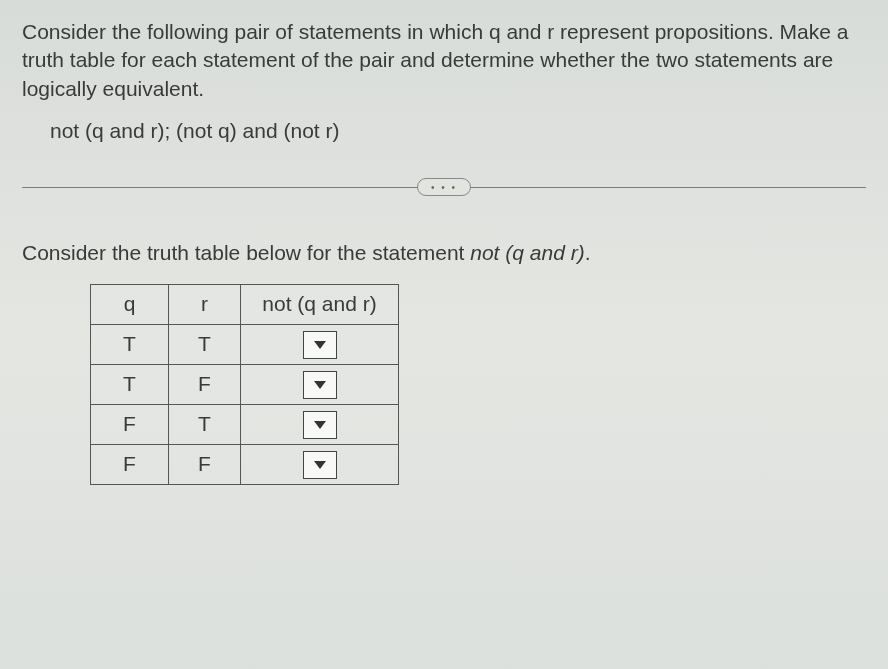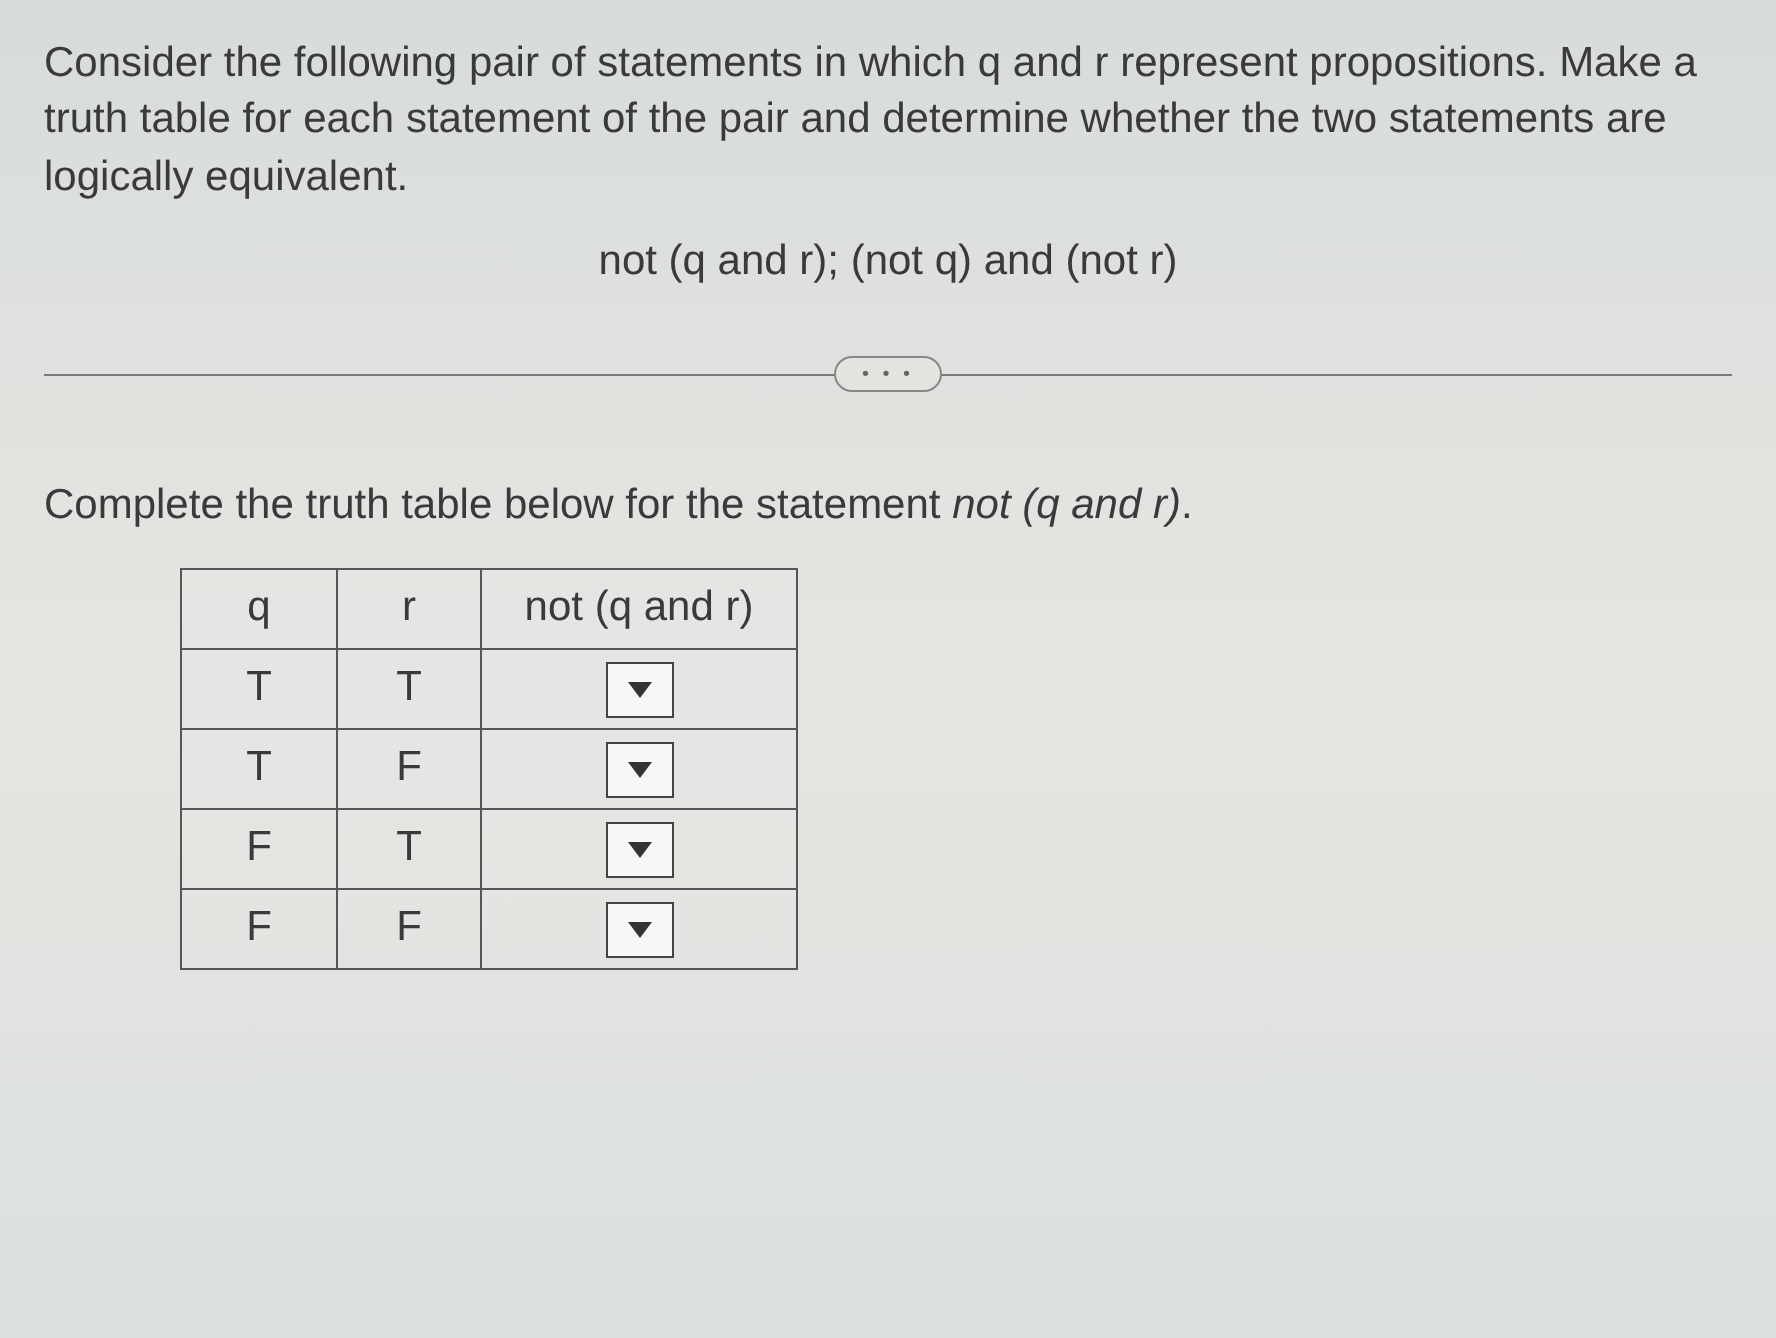--- a/index.html
+++ b/index.html
@@ -16,22 +16,22 @@
       color: #3a3a3a;
       font-size: 21px;
       line-height: 1.35;
       position: relative;
       overflow: hidden;
     }
     .problem-text {
       margin-bottom: 14px;
     }
     .statements {
+      margin-left: 28px;
       margin-bottom: 30px;
-      text-align: center;
     }
     .divider-wrap {
       position: relative;
       height: 24px;
       margin-bottom: 40px;
     }
     .divider-line {
       position: absolute;
       top: 50%;
       left: 0;
@@ -99,21 +99,21 @@
 <div class="problem-text">Consider the following pair of statements in which q and r represent propositions. Make a truth table for each statement of the pair and determine whether the two statements are logically equivalent.</div>
 
 <div class="statements">not (q and r); (not q) and (not r)</div>
 
 <div class="divider-wrap">
   <div class="divider-line"></div>
   <div class="divider-pill">• • •</div>
 </div>
 
 <div class="instruction">
-  <span>Complete the truth table below for the statement </span><span class="italic">not (q and r)</span><span>.</span>
+  <span>Consider the truth table below for the statement </span><span class="italic">not (q and r)</span><span>.</span>
 </div>
 
 <table class="truth-table">
   <tbody>
       <tr>
     <th class="col-q">q</th>
     <th class="col-r">r</th>
     <th class="col-result">not (q and r)</th>
   </tr>
   <tr>

